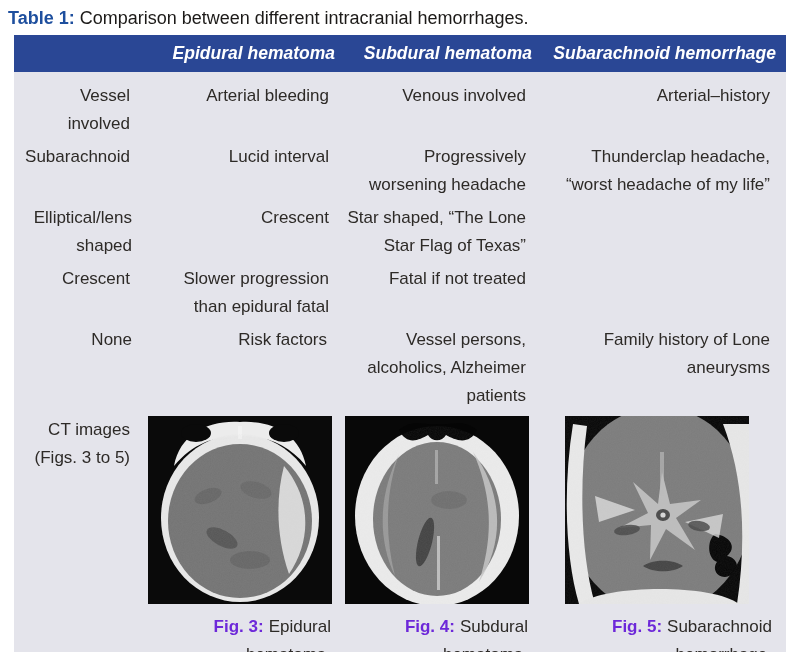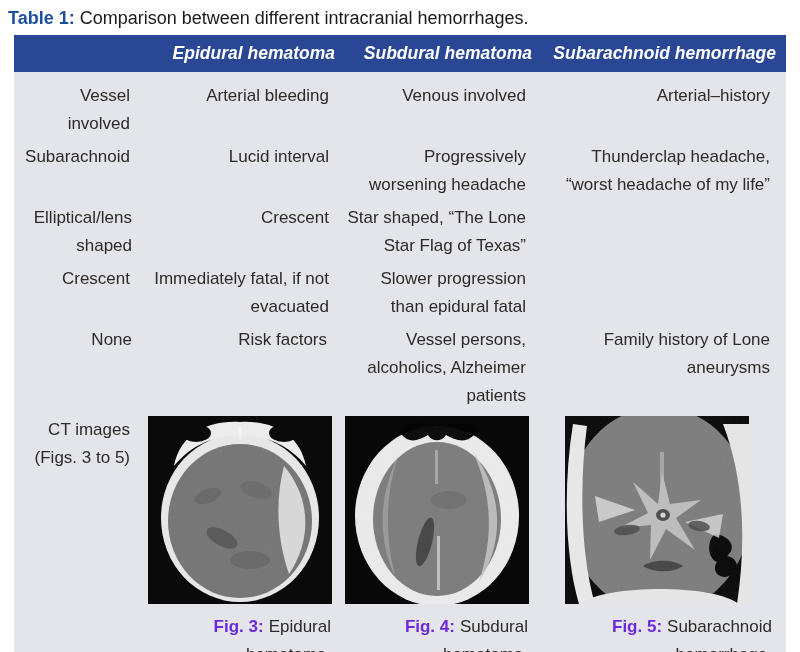--- a/index.html
+++ b/index.html
@@ -116,22 +116,22 @@
       </div>
 
       <div class="grid row">
         <div class="cell">Elliptical/lens shaped</div>
         <div class="cell">Crescent</div>
         <div class="cell">Star shaped, “The Lone Star Flag of Texas”</div>
       </div>
 
       <div class="grid row">
         <div class="cell labelcell">Crescent</div>
-        <div class="cell">Immediately fatal, if not evacuated</div>
         <div class="cell">Slower progression than epidural fatal</div>
+        <div class="cell">Fatal if not treated</div>
       </div>
 
       <div class="grid row">
         <div class="cell">None</div>
         <div class="cell labelcell">Risk factors</div>
         <div class="cell">Vessel persons, alcoholics, Alzheimer patients</div>
         <div class="cell">Family history of Lone aneurysms</div>
       </div>
 
       <div class="grid row figures-row">

